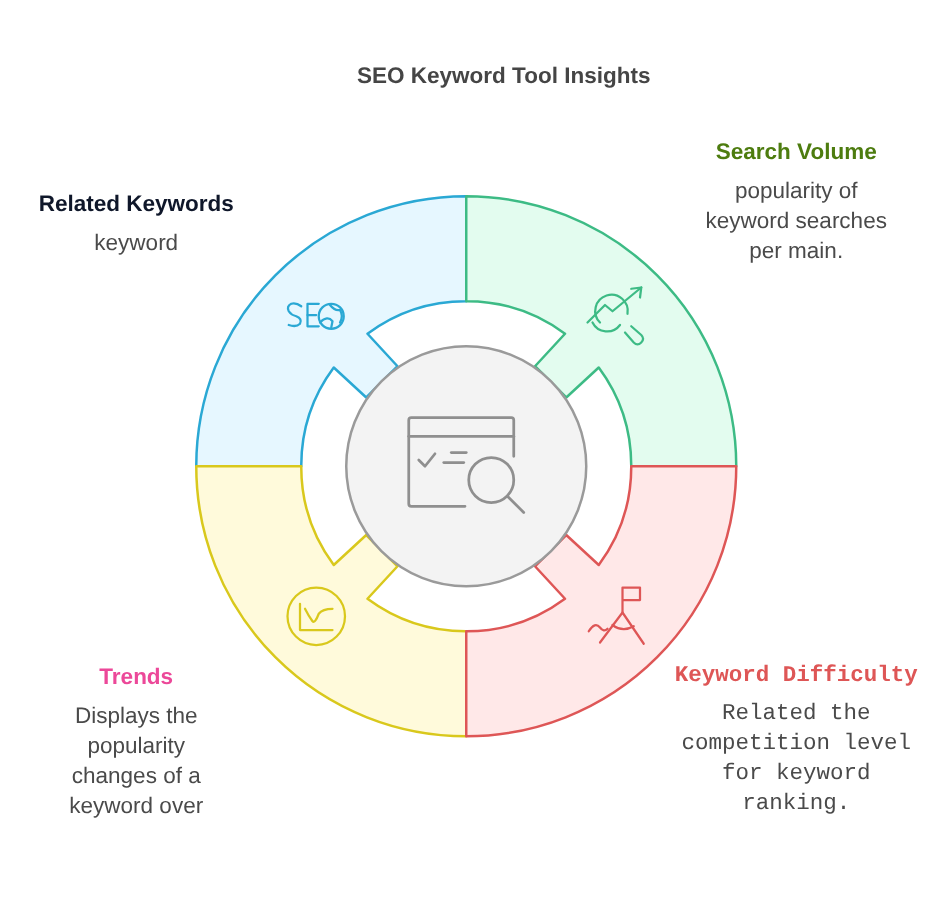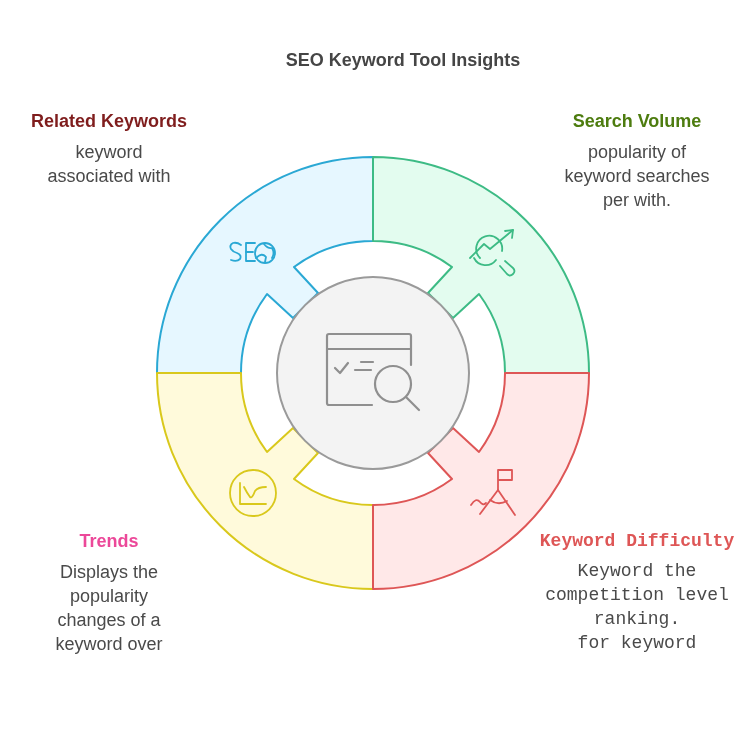--- a/index.html
+++ b/index.html
@@ -73,47 +73,46 @@
 
   <g fill="none" stroke="#de5656" stroke-width="1.8" stroke-linecap="round" stroke-linejoin="round">
     <polyline points="498,490 498,470 512,470 512,480 498,480"></polyline>
     <polyline points="480,514 498,490 515,515"></polyline>
     <path d="M471,505 Q476,497 480,502 Q483,506 486,503"></path>
     <path d="M490,500 Q498,506 507,501"></path>
   </g>
 </svg>
 
 <div class="block" style="left:9px; top:111px;">
-  <div class="head" style="color:#7f1d1d;">Related Keywords</div>
+  <div class="head" style="color:#0f172a;margin-top:42px;">Related Keywords</div>
   <div class="desc">
     <div>keyword</div>
-    <div>associated with</div>
   </div>
 </div>
 
 <div class="block" style="left:537px; top:111px;">
   <div class="head" style="color:#4d7c0f;">Search Volume</div>
   <div class="desc">
     <div>popularity of</div>
     <div>keyword searches</div>
-    <div>per with.</div>
+    <div>per main.</div>
   </div>
 </div>
 
 <div class="block" style="left:9px; top:531px;">
   <div class="head" style="color:#ec4899;">Trends</div>
   <div class="desc">
     <div>Displays the</div>
     <div>popularity</div>
     <div>changes of a</div>
     <div>keyword over</div>
   </div>
 </div>
 
 <div class="block" style="left:537px; top:531px;font-family:Liberation Mono, monospace;">
   <div class="head" style="color:#de5656;">Keyword Difficulty</div>
   <div class="desc">
-    <div>Keyword the</div>
+    <div>Related the</div>
     <div>competition level</div>
+    <div>for keyword</div>
     <div>ranking.</div>
-    <div>for keyword</div>
   </div>
 </div>
 
 </body></html>

